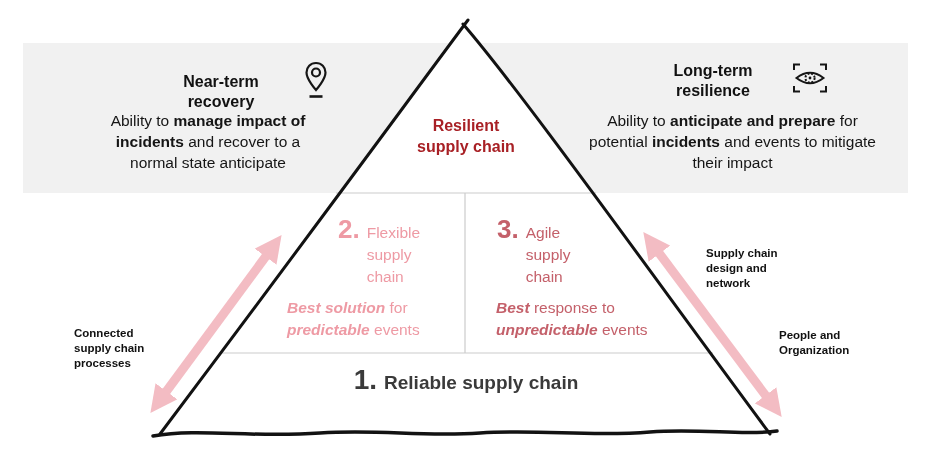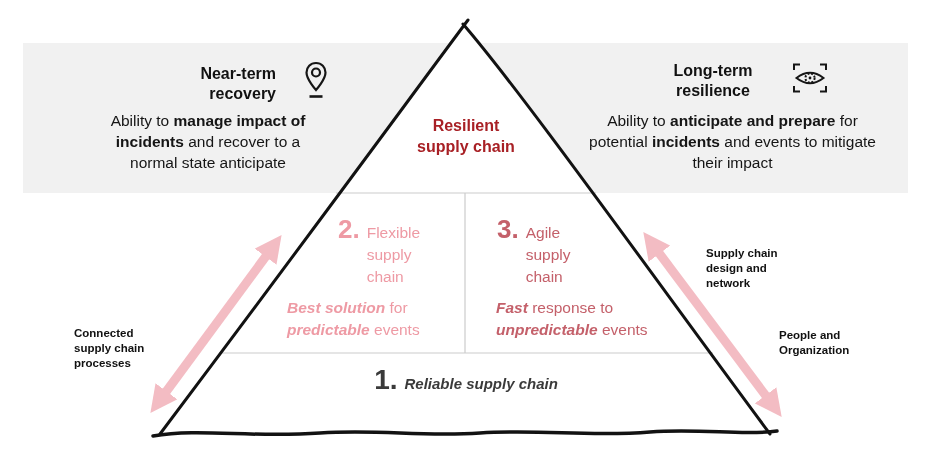--- a/index.html
+++ b/index.html
@@ -18,21 +18,21 @@
   .apex-label{font-size:16px;font-weight:700;line-height:21px;color:#a82025;}
   .cellrow{display:flex;align-items:baseline;gap:7px;}
   .num{font-size:26px;font-weight:700;line-height:1;}
   .cellname{font-size:15.5px;font-weight:400;line-height:22px;white-space:pre-line;}
   .desc{font-size:15.5px;line-height:22px;}
   .desc b{font-weight:700;font-style:italic;}
   .pink{color:#ee9aa4;}
   .rose{color:#c4606a;}
   .graytxt{color:#3a3a3a;}
   .num1{font-size:28px;font-weight:700;line-height:1;}
-  .rel-name{font-size:15px;font-weight:700;font-style:italic;}
+  .rel-name{font-size:19px;font-weight:700;}
   .side-label{font-size:11.5px;font-weight:700;line-height:15px;color:#111;white-space:pre-line;}
 </style>
 </head>
 <body>
 
 <div class="stage">
 
   <div class="band"></div>
 
   <svg class="art" width="930" height="453" viewBox="0 0 930 453">
@@ -53,21 +53,21 @@
     <g fill="none" stroke="#121212" stroke-linecap="round">
       <path d="M468,20 C412,95 332,205 160,434" stroke-width="3"></path>
       <path d="M463,24 C520,90 645,265 770,434" stroke-width="3"></path>
       <path d="M153,436 C200,428 250,438 320,433 C380,429 420,437 480,433 C540,429 590,437 650,432 C700,428 745,436 777,431" stroke-width="3.5"></path>
     </g>
 
     <line x1="160" y1="400" x2="272" y2="248" stroke="#f3bcc3" stroke-width="9" marker-start="url(#ah)" marker-end="url(#ah)"></line>
     <line x1="653" y1="245" x2="772" y2="404" stroke="#f3bcc3" stroke-width="9" marker-start="url(#ah)" marker-end="url(#ah)"></line>
   </svg>
 
-  <div class="txt hdr-title ctr pre" style="left:166px;top:64px;width:110px;text-align:right;">Near-term
+  <div class="txt hdr-title ctr pre" style="left:166px;top:72px;width:110px;">Near-term
 recovery</div>
   <svg class="txt" style="left:301px;top:60px;" width="30" height="40" viewBox="0 0 30 40">
     <path d="M15 3 C9.5 3 5.5 7.2 5.5 12.5 C5.5 19.5 15 30 15 30 C15 30 24.5 19.5 24.5 12.5 C24.5 7.2 20.5 3 15 3 Z" fill="none" stroke="#161616" stroke-width="2.2"></path>
     <circle cx="15" cy="12.5" r="4" fill="none" stroke="#161616" stroke-width="2.2"></circle>
     <line x1="8.5" y1="36.5" x2="21.5" y2="36.5" stroke="#161616" stroke-width="2.6"></line>
   </svg>
   <div class="txt hdr-body ctr" style="left:97px;top:110px;width:222px;">
     <span>Ability to </span><b>manage impact of incidents</b><span> and recover to a normal state anticipate</span>
   </div>
 
@@ -101,21 +101,21 @@
     <b>Best solution</b><span> for </span><b>predictable</b><span> events</span>
   </div>
 
   <div class="txt cellrow rose" style="left:497px;top:216px;">
     <span class="num">3.</span>
     <span class="cellname">Agile
 supply
 chain</span>
   </div>
   <div class="txt desc rose" style="left:496px;top:297px;width:185px;">
-    <b>Fast</b><span> response to </span><b>unpredictable</b><span> events</span>
+    <b>Best</b><span> response to </span><b>unpredictable</b><span> events</span>
   </div>
 
   <div class="txt cellrow graytxt" style="left:290px;top:366px;width:352px;justify-content:center;">
     <span class="num1">1.</span>
     <span class="rel-name">Reliable supply chain</span>
   </div>
 
   <div class="txt side-label" style="left:74px;top:326px;">Connected
 supply chain
 processes</div>

